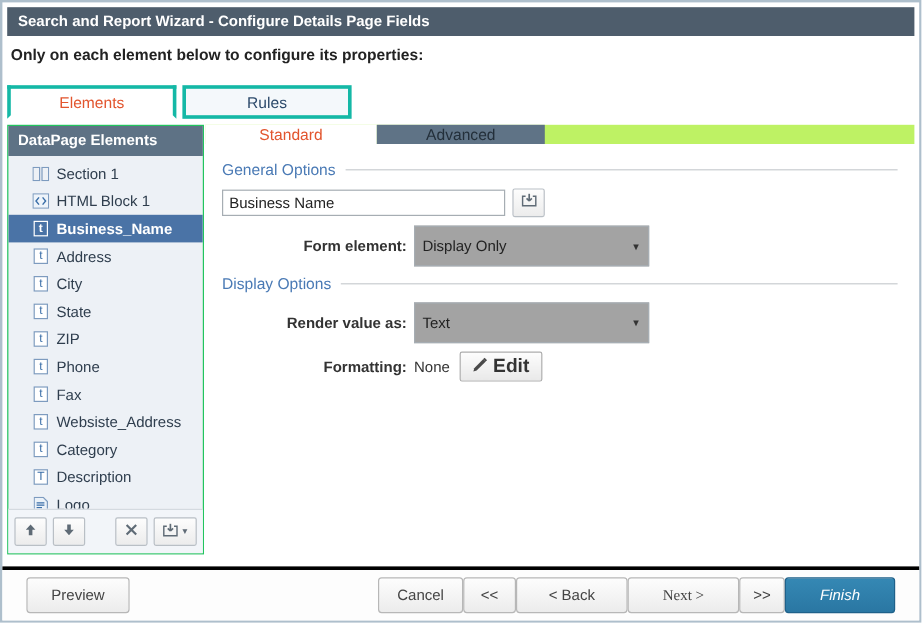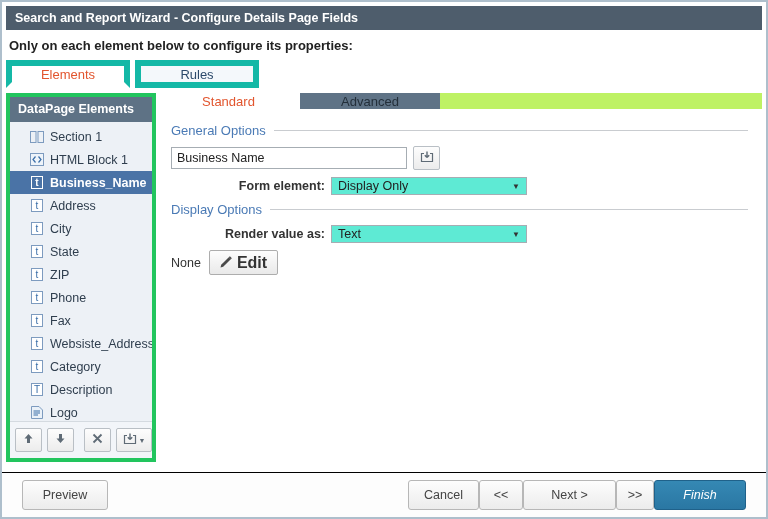--- a/index.html
+++ b/index.html
@@ -21,34 +21,35 @@
     flex:0 0 auto;
   }
 
   .instruction {
     font-size:13px; font-weight:bold; color:#222;
     padding:8px 3px 7px 3px;
   }
 
   .main-tabs { display:flex; gap:5px; padding-left:0; flex:0 0 auto; }
   .main-tab {
-    width:124px; height:28px;
+    width:141px; height:28px;
     display:flex; align-items:center; justify-content:center;
     font-size:13px; cursor:pointer;
-    border:6px solid #14b8a6;
+    border:3px solid #14b8a6;
+    margin-top:11px;
   }
   .main-tab.active { background:#fff; color:#e2552e; border-bottom-color:#fff; }
   .main-tab.inactive { background:#f4f8fb; color:#2c4a6b; }
 
   .content { display:flex; flex:1 1 auto; min-height:0; margin-top:5px; }
 
   
   .sidebar {
-    width:150px; flex:0 0 auto;
-    border:4px solid #22c55e;
+    width:164px; flex:0 0 auto;
+    border:1px solid #22c55e;
     display:flex; flex-direction:column;
     background:#edf1f6;
   }
   .sidebar-header {
     background:#5e7285; color:#fff;
     font-size:12.5px; font-weight:bold;
     padding:5px 8px; height:25px; flex:0 0 auto;
   }
   .element-list { flex:1 1 auto; overflow:hidden; padding-top:3px; }
   .list-item {
@@ -99,21 +100,21 @@
   .field-label {
     width:160px; text-align:right; font-weight:bold;
     font-size:12.5px; color:#333; padding-right:6px; flex:0 0 auto;
   }
   .text-input {
     width:236px; height:22px; border:1px solid #a6adb3;
     font-size:12.5px; padding:0 5px; color:#222;
     font-family:"Liberation Sans",sans-serif;
   }
   .fake-select {
-    width:196px; height:18px; border:1px solid #a6adb3; background:#5eead4;
+    width:196px; height:34px; border:1px solid #a6adb3; background:#a3a3a3;
     display:flex; align-items:center; justify-content:space-between;
     font-size:12.5px; color:#222; padding:0 6px; cursor:pointer;text-align:center;
   }
   .caret { font-size:8px; color:#333; }
   .icon-btn {
     width:27px; height:24px; margin-left:6px;
     background:linear-gradient(#fdfdfd,#ececec);
     border:1px solid #b9bfc5; border-radius:2px;
     display:flex; align-items:center; justify-content:center; cursor:pointer;
   }
@@ -122,36 +123,36 @@
     height:25px; padding:0 10px;
     background:linear-gradient(#fdfdfd,#e9e9e9);
     border:1px solid #adadad; border-radius:2px;
     display:flex; align-items:center; gap:5px;
     font-size:16px; font-weight:bold; color:#333; cursor:pointer;
   }
 
   
   .footer {
     flex:0 0 auto; height:45px; margin:10px -4px 0 -4px;
-    border-top:1px solid #000000; background:#fdfdfd;
+    border-top:3px solid #000000; background:#fdfdfd;
     display:flex; align-items:center; padding:0 20px 0 20px;
   }
   .btn {
     height:30px; background:linear-gradient(#fdfdfd,#ececec);
     border:1px solid #b7b7b7; border-radius:3px;
     font-size:12.5px; color:#444; cursor:pointer;
     display:flex; align-items:center; justify-content:center;
     font-family:"Liberation Sans",sans-serif;
   }
   .btn-preview { width:86px; }
   .right-group { margin-left:auto; display:flex; align-items:center; gap:0; }
   .btn-cancel { width:71px; }
   .btn-first { width:44px; }
   .btn-back  { width:93px; }
-  .btn-next  { width:93px; }
+  .btn-next  { width:93px;font-family:Liberation Serif, serif; }
   .btn-last  { width:38px; }
   .btn-finish {
     width:92px; background:linear-gradient(#3588b4,#2a77a3);
     border:1px solid #1f618a; color:#fff;font-style:italic;
   }
 </style>
 </head>
 <body>
 
 <div class="dialog">
@@ -333,20 +334,21 @@
 
         <div class="field-row">
           <span class="field-label">Render value as:</span>
           <div class="fake-select">
             <span>Text</span>
             <span class="caret">▼</span>
           </div>
         </div>
 
         <div class="field-row">
+          <span class="field-label">Formatting:</span>
           <span class="plain-value">None</span>
           <div class="edit-btn">
             <span>
               <svg width="12" height="12" viewBox="0 0 12 12">
                   <path d="M0.5 11.5 L1.2 8.8 L8.8 1.2 L10.8 3.2 L3.2 10.8 Z" fill="#4a4a4a"></path>
                   <path d="M9.3 0.7 L11.3 2.7" stroke="#4a4a4a" stroke-width="1.6"></path>
                 </svg>
             </span>
             <span>Edit</span>
           </div>
@@ -355,19 +357,20 @@
       </div>
     </div>
 
   </div>
 
   <div class="footer">
     <button class="btn btn-preview">Preview</button>
     <div class="right-group">
       <button class="btn btn-cancel">Cancel</button>
       <button class="btn btn-first">&lt;&lt;</button>
+      <button class="btn btn-back">&lt; Back</button>
       <button class="btn btn-next">Next &gt;</button>
       <button class="btn btn-last">&gt;&gt;</button>
       <button class="btn btn-finish">Finish</button>
     </div>
   </div>
 
 </div>
 
 </body></html>

